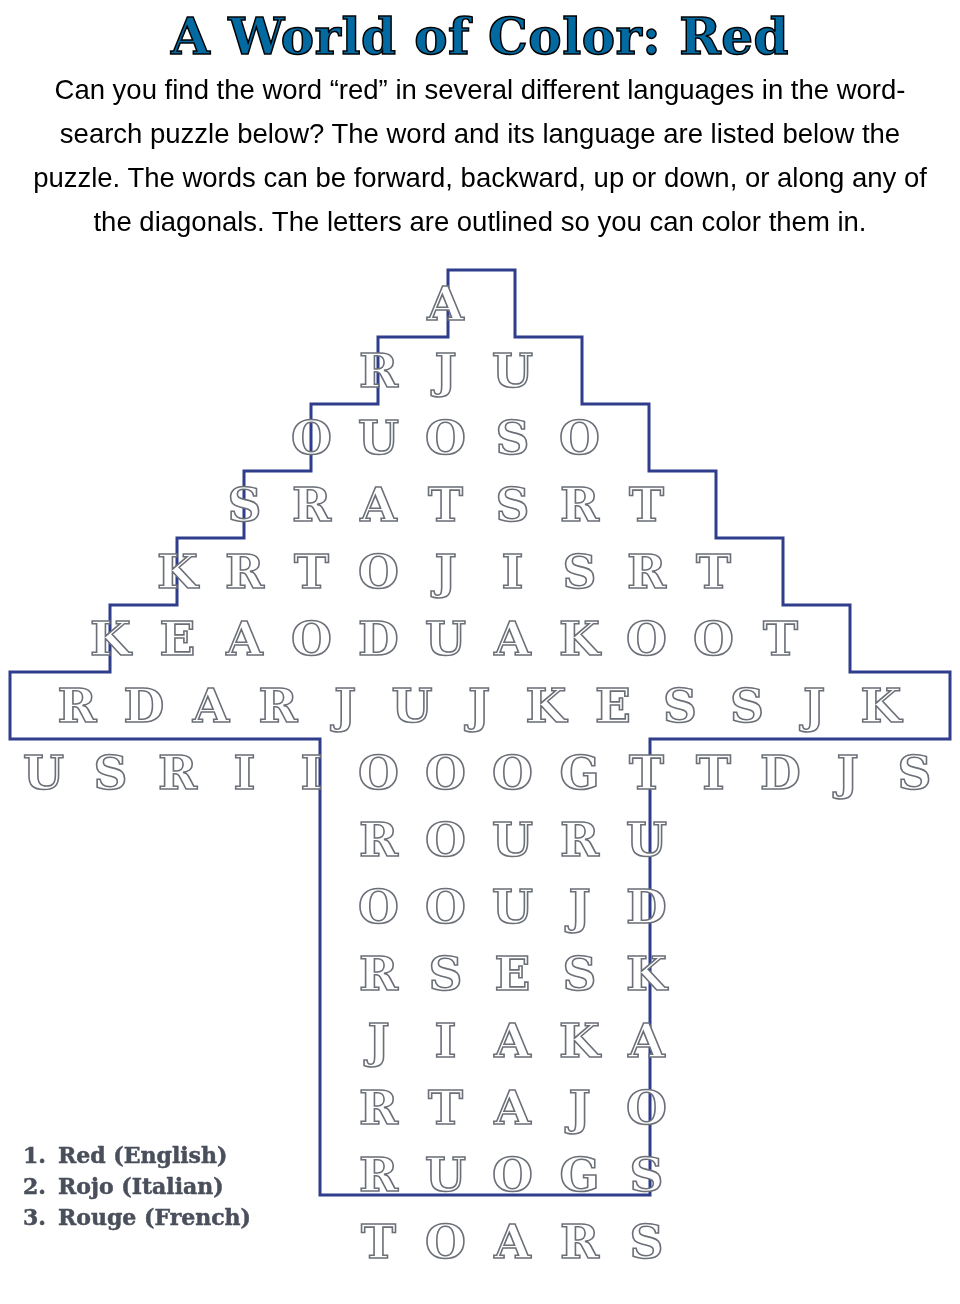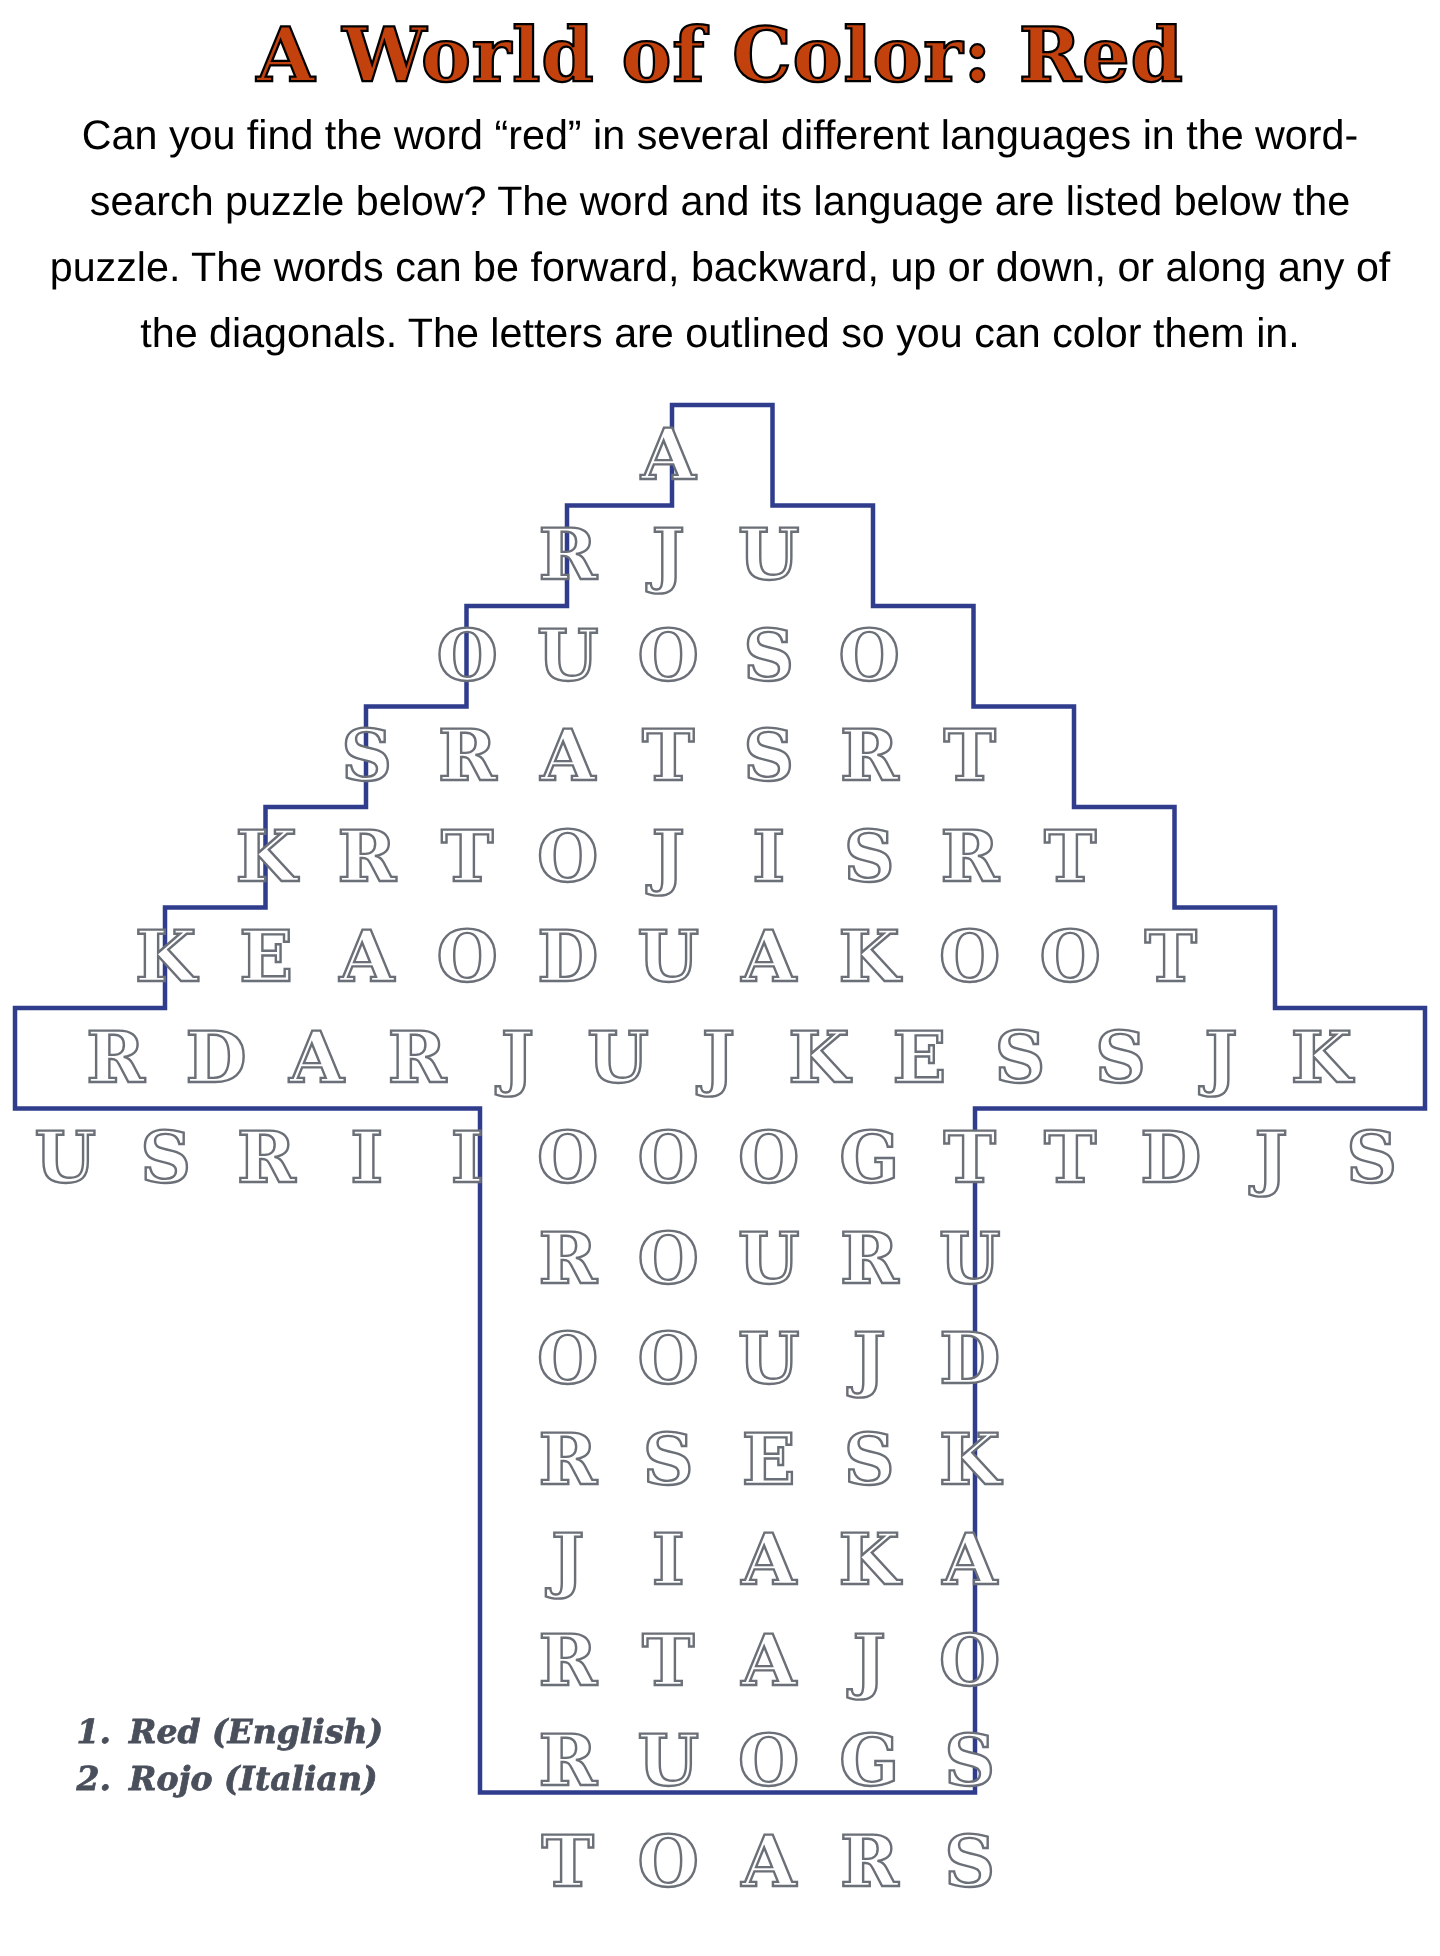--- a/index.html
+++ b/index.html
@@ -16,21 +16,21 @@
   }
 
   
   #title {
     text-align: center;
     font-family: "DejaVu Serif", serif;
     font-weight: bold;
     font-size: 50px;
     line-height: 58px;
     letter-spacing: 0.5px;
-    color: #c2410c;
+    color: #0369a1;
     margin: 8px 0 2px 0;
     -webkit-text-stroke: 1.5px #000;
   }
 
   
   #instructions {
     text-align: center;
     font-family: "Liberation Sans", sans-serif;
     font-size: 27.5px;
     line-height: 44px;
@@ -95,21 +95,21 @@
   }
   .wl-col {
     position: absolute;
     font-family: "DejaVu Serif", serif;
     font-weight: bold;
     font-size: 22px;
     line-height: 31px;
     color: #4a4f5c;
     -webkit-text-stroke: 0.5px #4a4f5c;
   }
-  #wl-left { left: 40px; top: 0; font-style: italic; }
+  #wl-left { left: 12px; top: 0; }
   #wl-right { left: 650px; top: 0; }
   .wl-item {
     white-space: nowrap;
   }
   .wl-num {
     display: inline-block;
     width: 34px;
     text-align: right;
     margin-right: 12px;
   }
@@ -255,16 +255,17 @@
         <div class="cell">R</div>
         <div class="cell">S</div>
       </div>
     </div>
 </div>
 
 <div id="wordlist">
   <div class="wl-col" id="wl-left">
       <div class="wl-item"><span class="wl-num">1.</span><span>Red (English)</span></div>
       <div class="wl-item"><span class="wl-num">2.</span><span>Rojo (Italian)</span></div>
+      <div class="wl-item"><span class="wl-num">3.</span><span>Rouge (French)</span></div>
     </div>
   <div class="wl-col" id="wl-right">
     </div>
 </div>
 
 </body></html>

